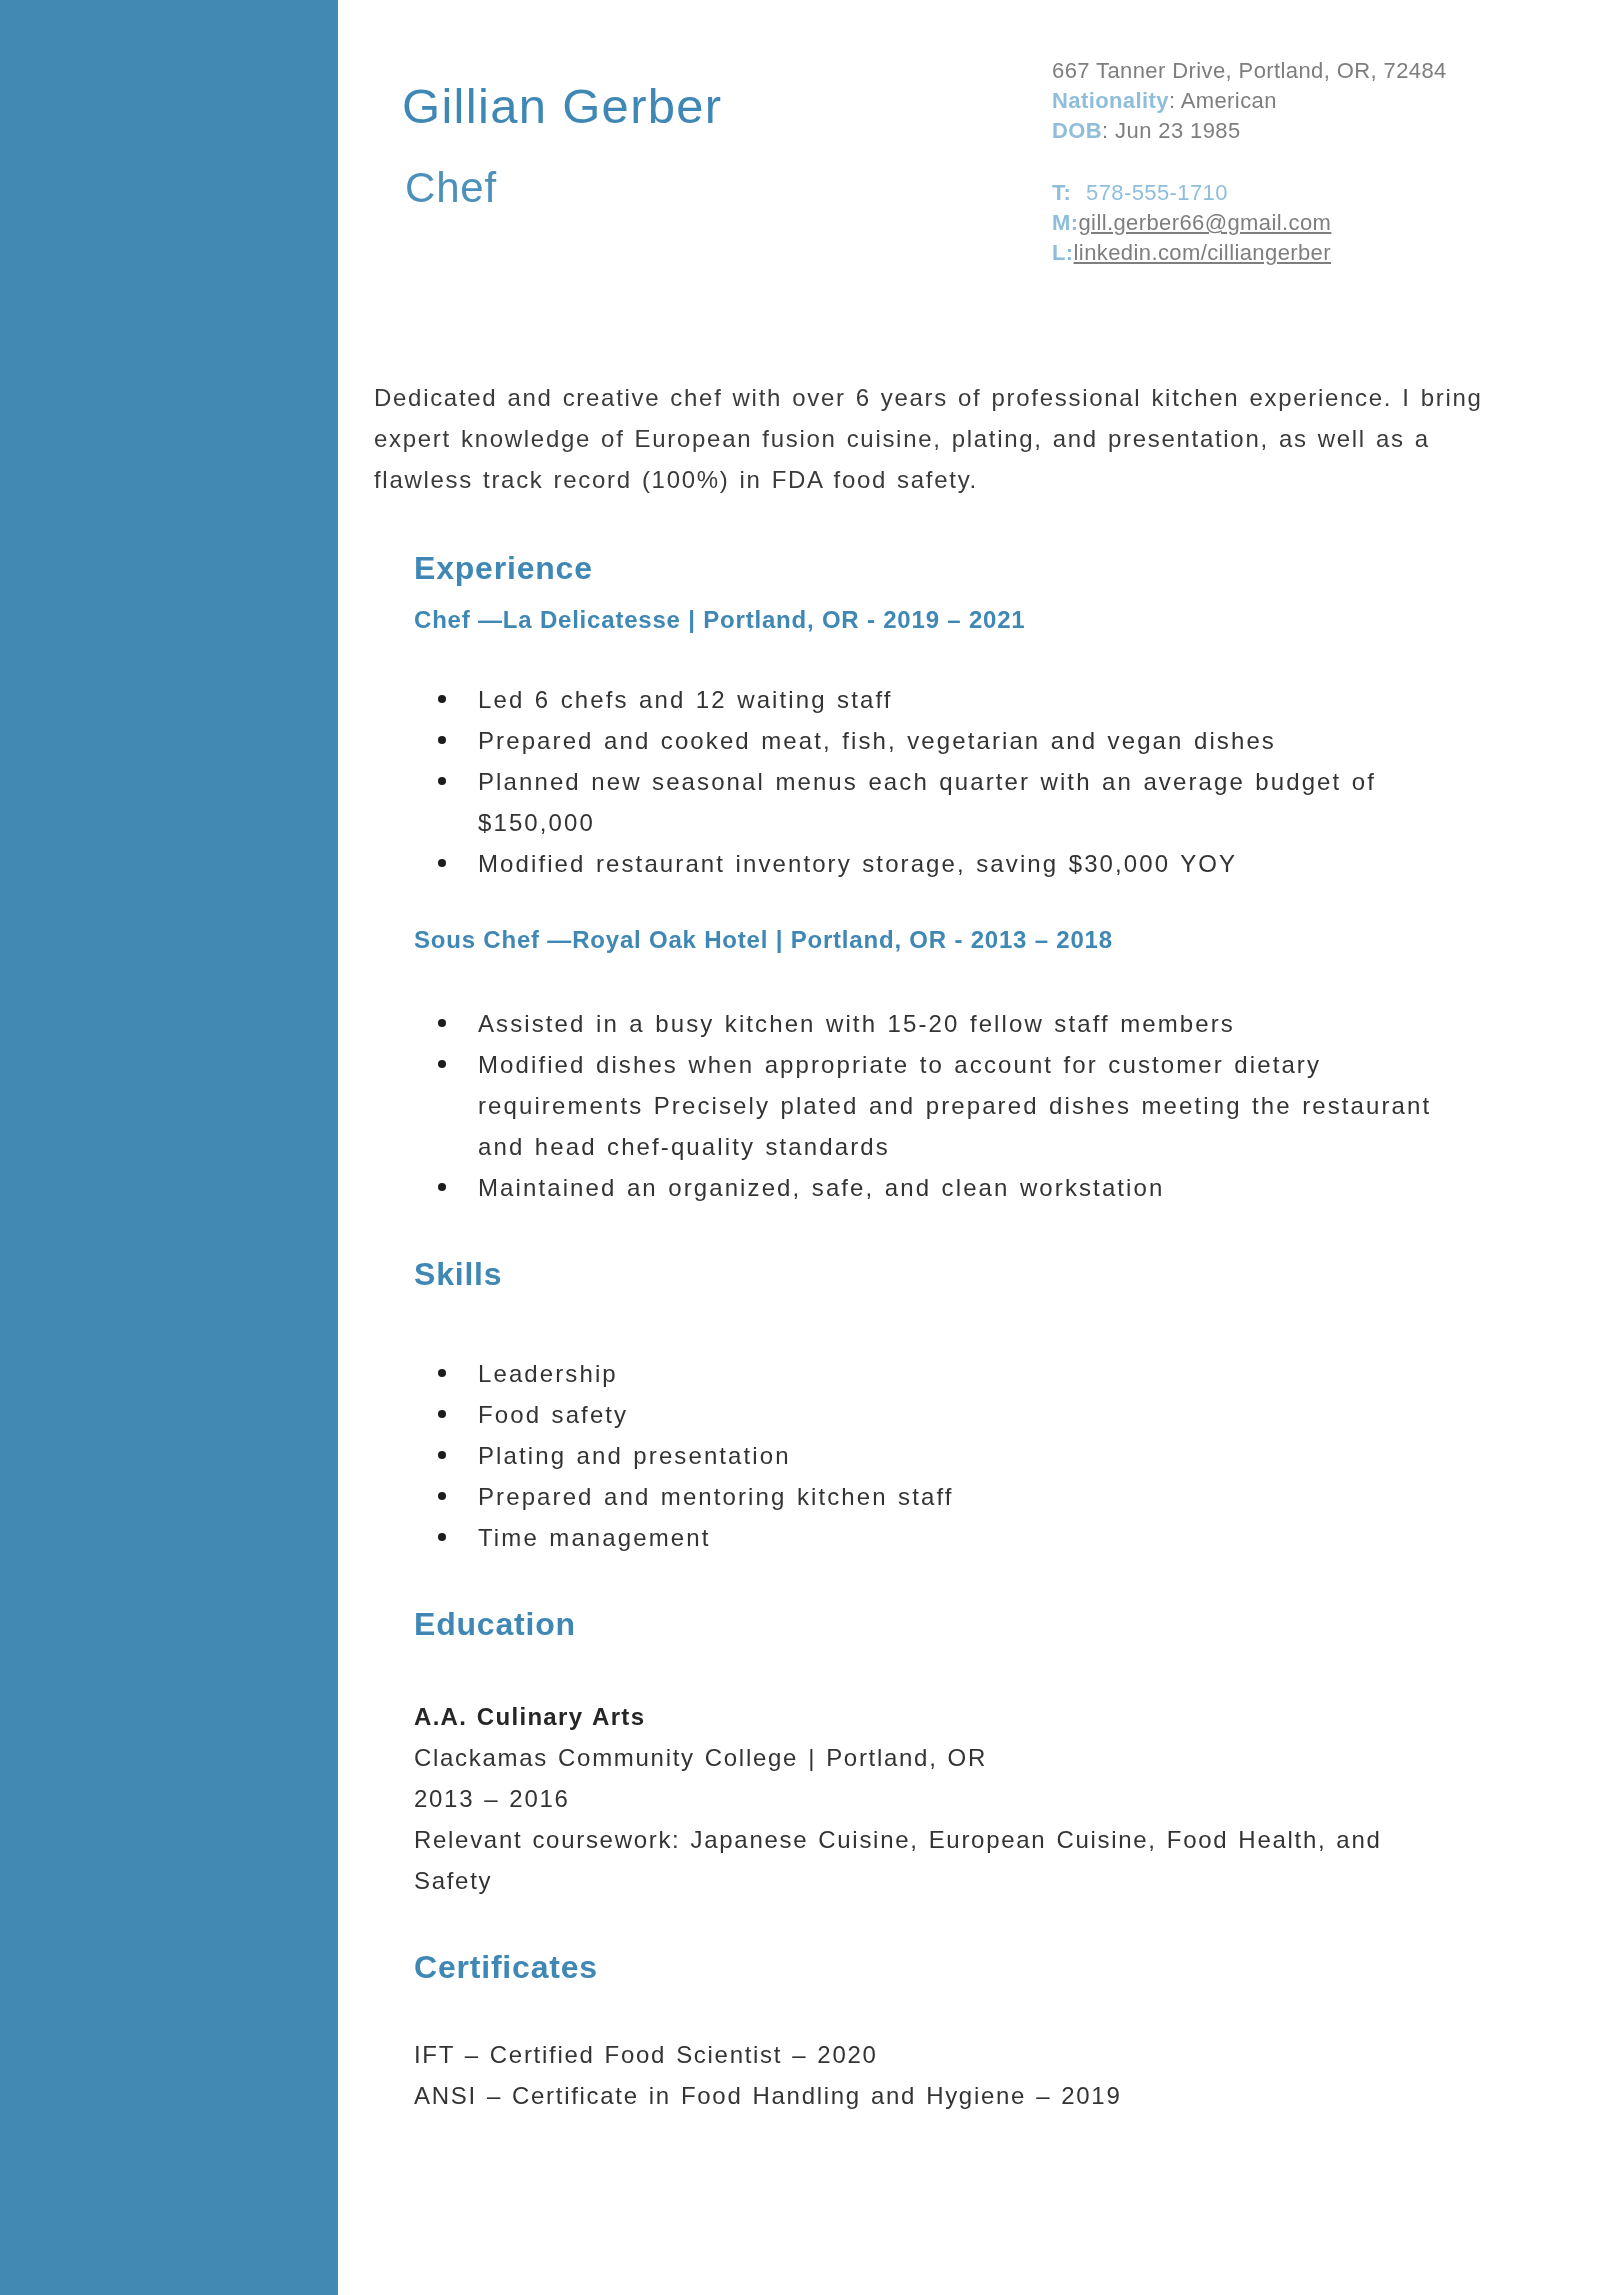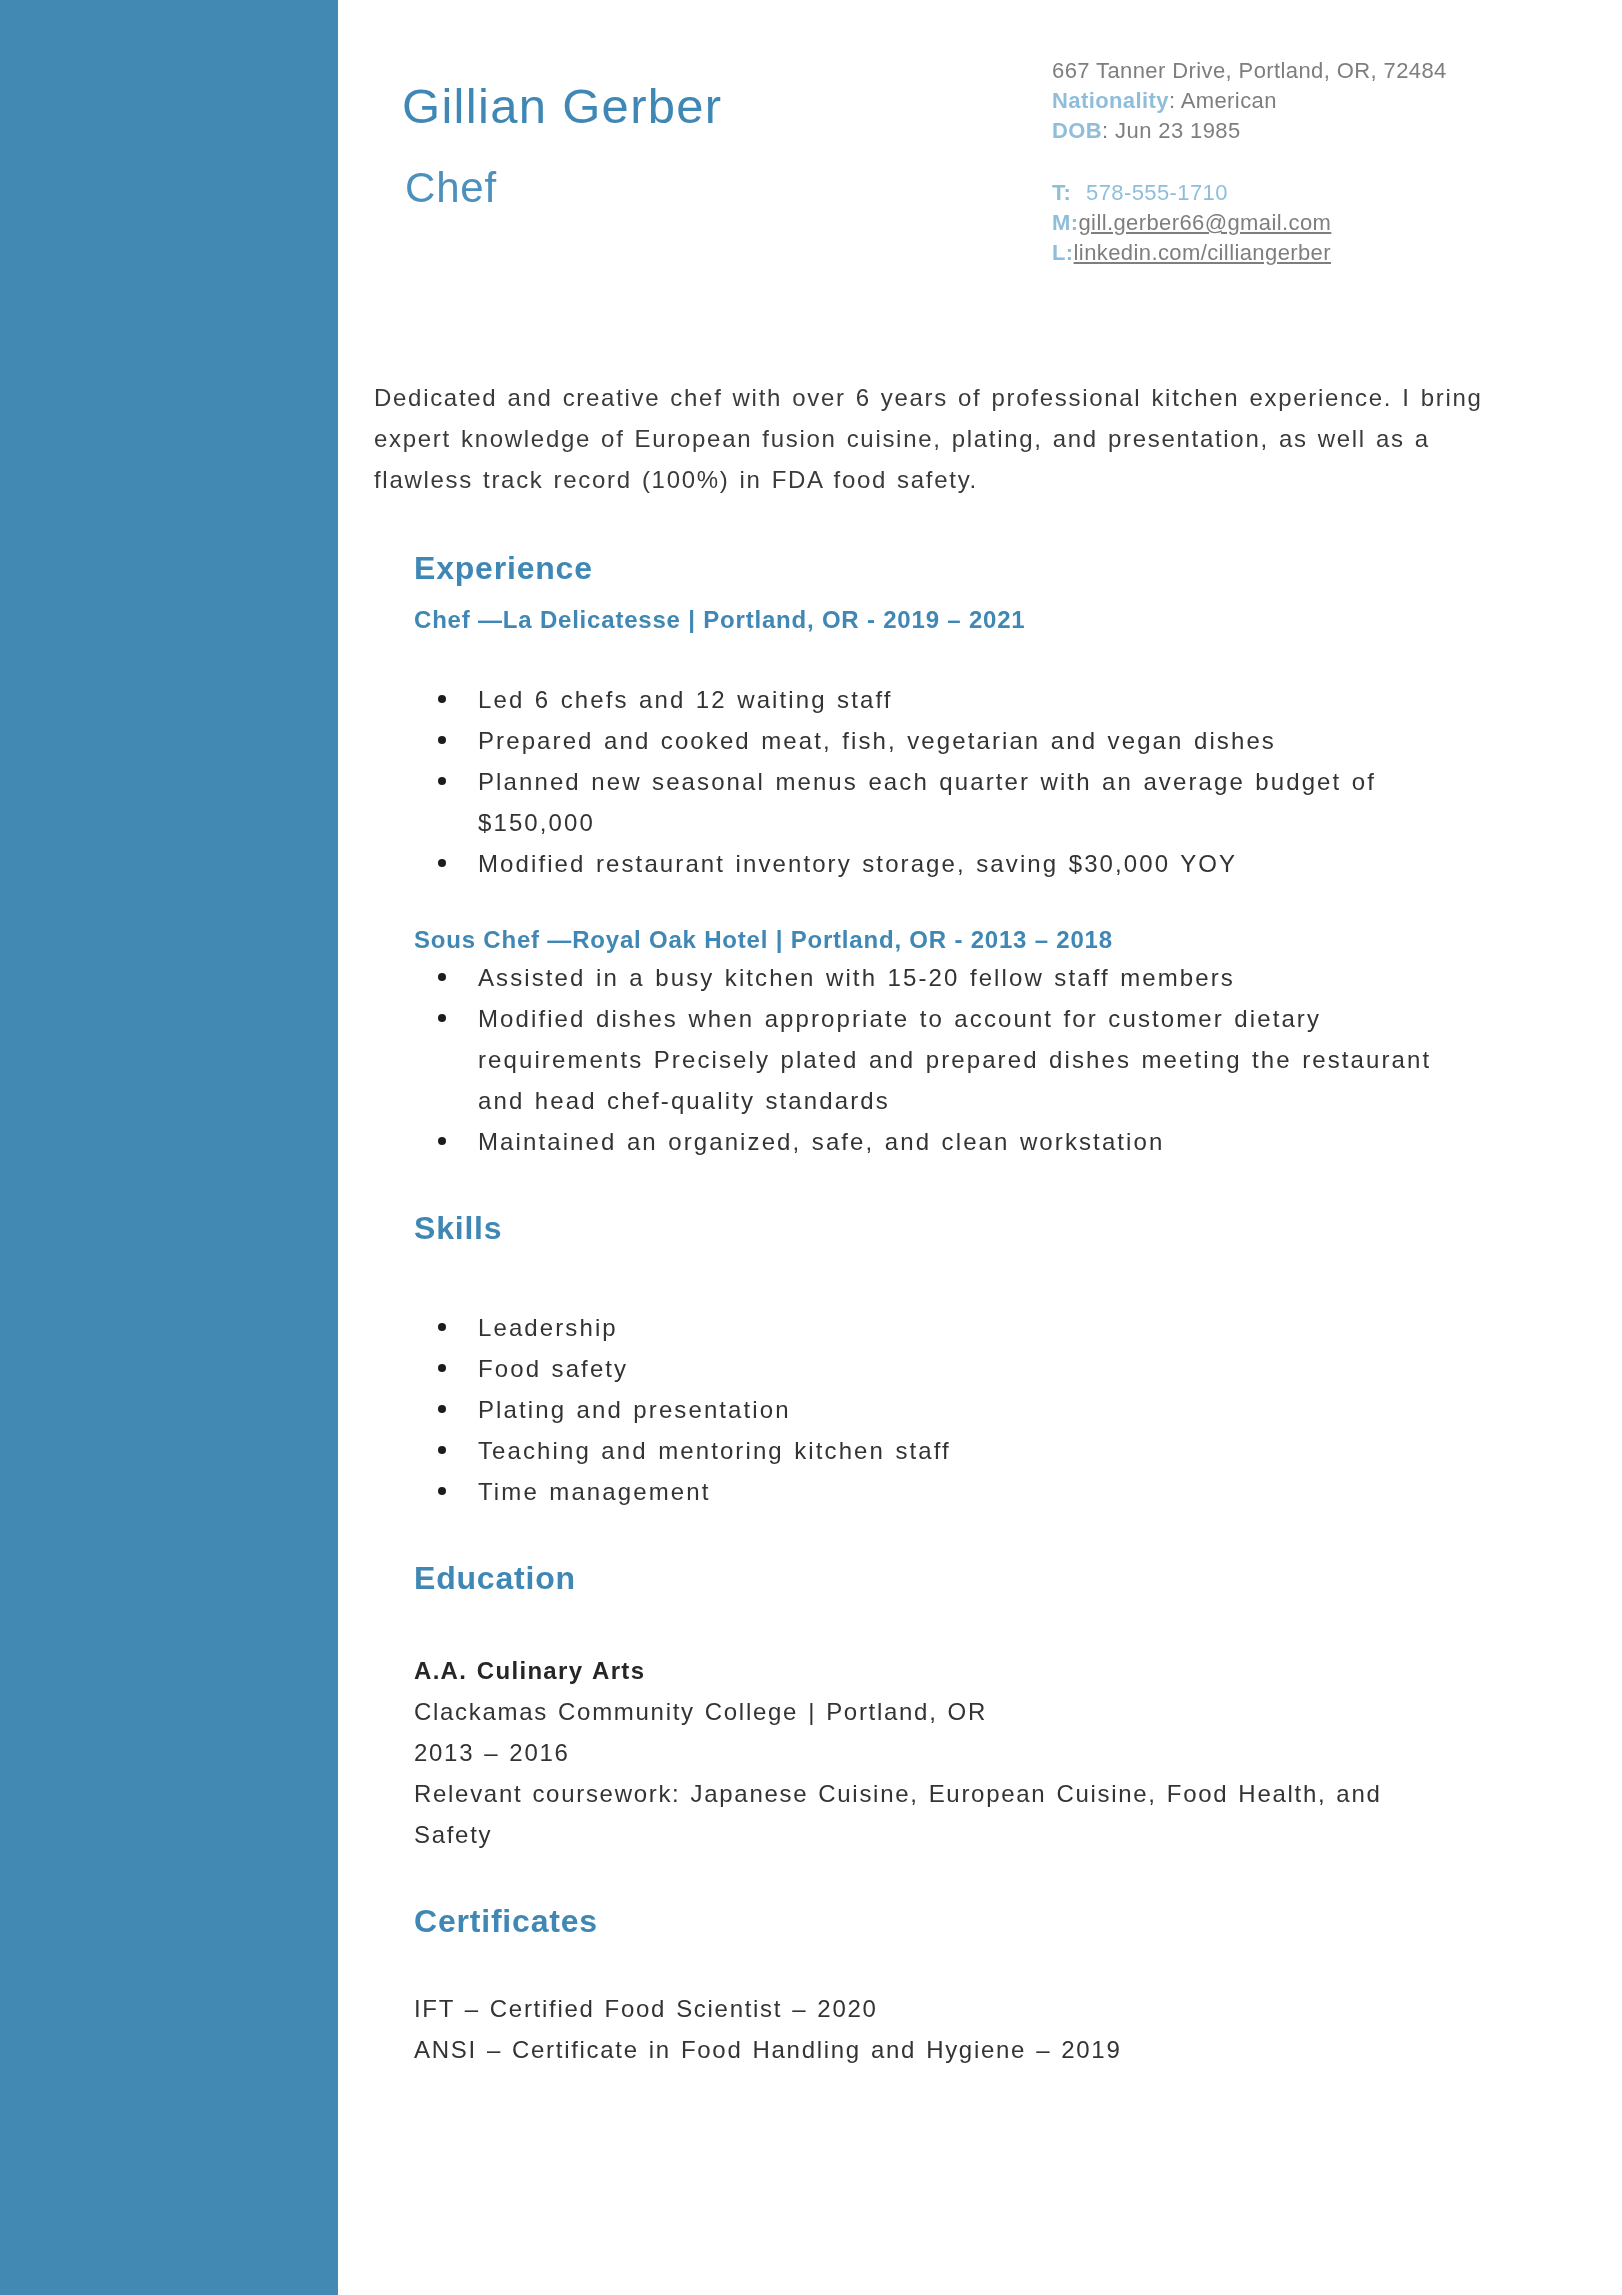--- a/index.html
+++ b/index.html
@@ -64,21 +64,21 @@
   }
   .mt-job1{margin-top:15px;}
   .mt-job2{margin-top:39px;}
   .mt-sec{margin-top:47px;}
   ul.bullets{
     list-style:none;width:1060px;
     font-size:24px;line-height:41px;letter-spacing:2.1px;word-spacing:1.7px;
     color:#333333;
   }
   ul.bullets.mt-b1{margin-top:42px;}
-  ul.bullets.mt-b2{}
+  ul.bullets.mt-b2{margin-top:46px;}
   ul.bullets.mt-b3{margin-top:59px;}
   ul.bullets li{position:relative;padding-left:64px;}
   ul.bullets li::before{
     content:"";position:absolute;left:24px;top:16px;
     width:8.4px;height:8.4px;border-radius:50%;background:var(--bullet);
   }
   .edu-block{
     margin-top:52px;width:1052px;
     font-size:24px;line-height:41px;letter-spacing:1.7px;word-spacing:1.7px;
     color:#333333;
@@ -128,21 +128,21 @@
       <li>Assisted in a busy kitchen with 15-20 fellow staff members</li>
       <li>Modified dishes when appropriate to account for customer dietary requirements Precisely plated and prepared dishes meeting the restaurant and head chef-quality standards</li>
       <li>Maintained an organized, safe, and clean workstation</li>
     </ul>
 
     <h2 class="section-heading mt-sec">Skills</h2>
     <ul class="bullets mt-b3">
       <li>Leadership</li>
       <li>Food safety</li>
       <li>Plating and presentation</li>
-      <li>Teaching and mentoring kitchen staff</li>
+      <li>Prepared and mentoring kitchen staff</li>
       <li>Time management</li>
     </ul>
 
     <h2 class="section-heading mt-sec">Education</h2>
     <div class="edu-block">
       <div class="edu-degree">A.A. Culinary Arts</div>
       <div>Clackamas Community College | Portland, OR</div>
       <div>2013 – 2016</div>
       <div>Relevant coursework: Japanese Cuisine, European Cuisine, Food Health, and Safety</div>
     </div>

